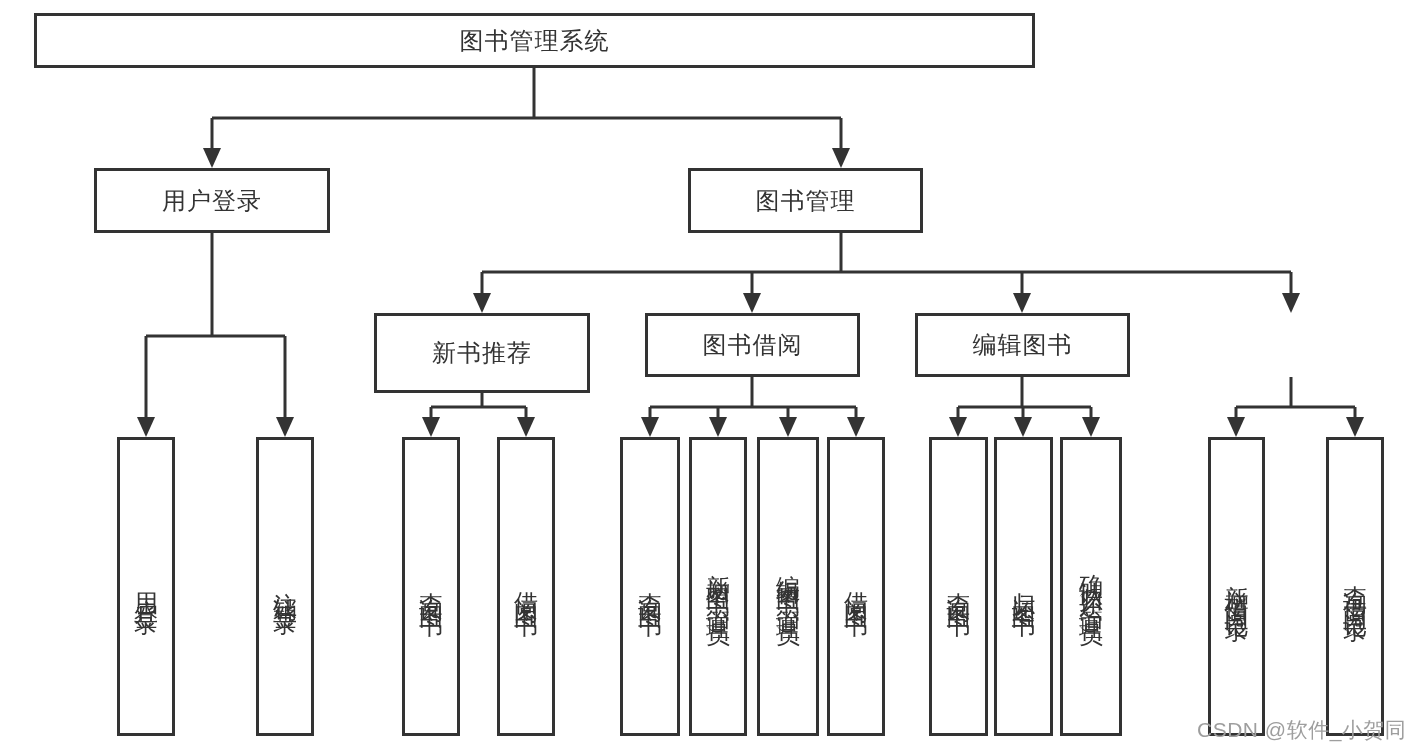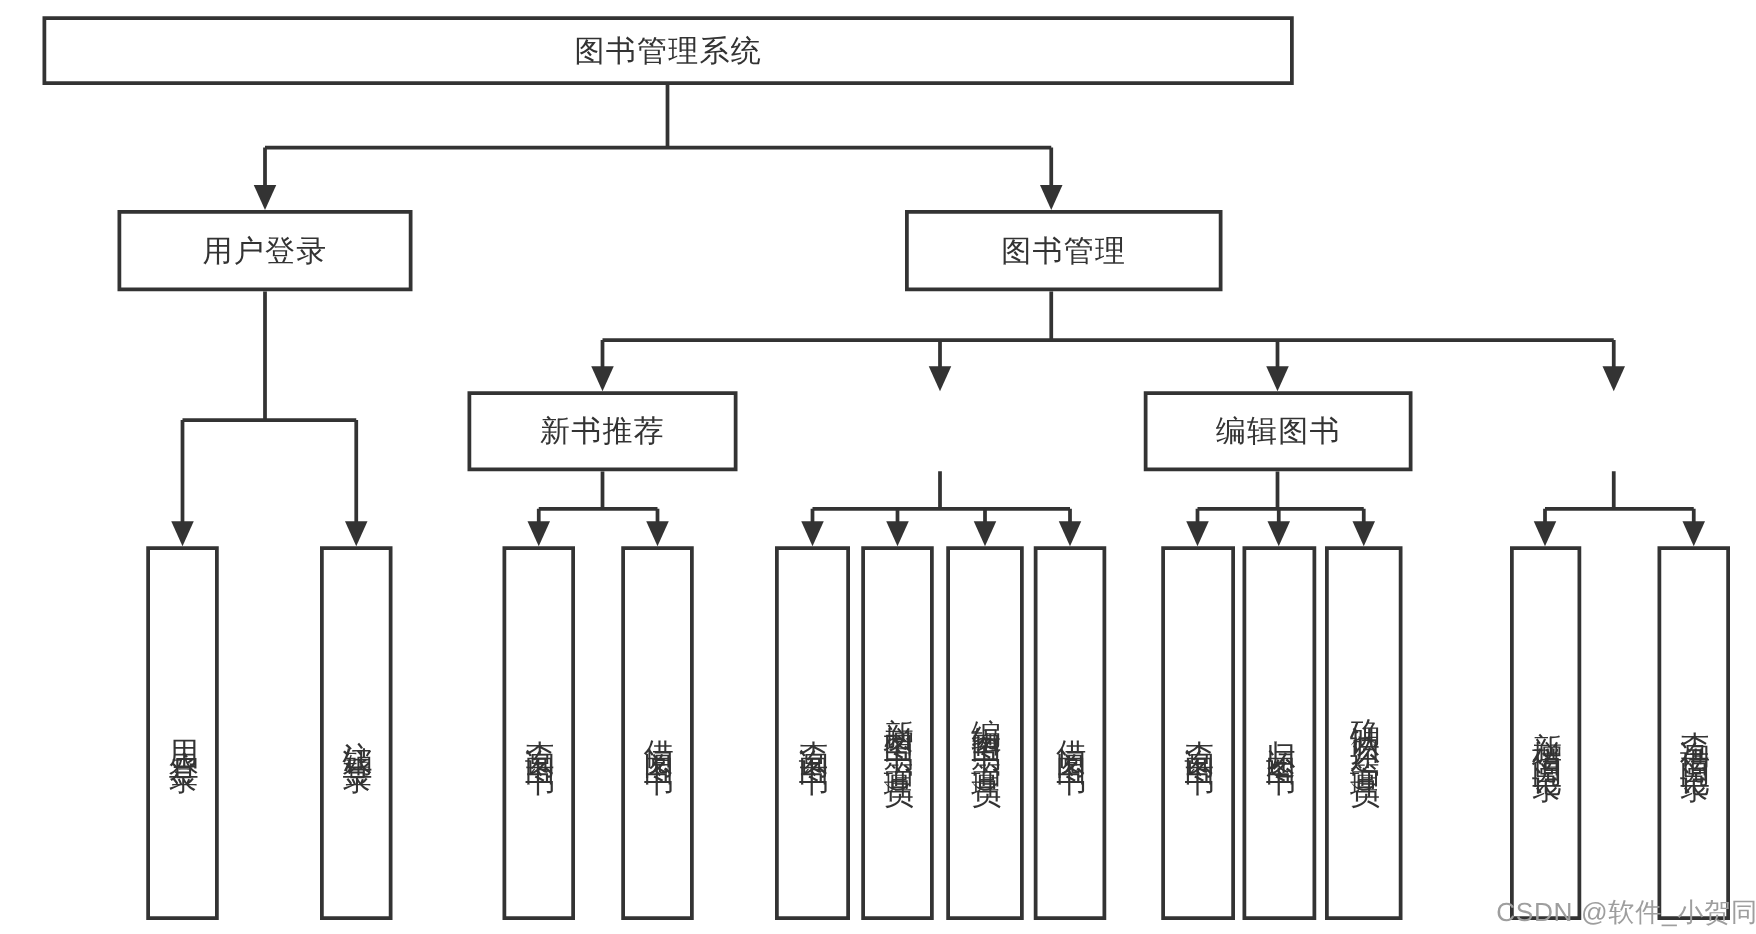--- a/index.html
+++ b/index.html
@@ -126,23 +126,24 @@
     <path d="M1224 407 H1343"></path>
     <path d="M1224 407 V419"></path>
       <polygon points="1215,417 1233,417 1224,437"></polygon>
     <path d="M1343 407 V419"></path>
       <polygon points="1334,417 1352,417 1343,437"></polygon>
   </svg>
 
   <div class="node" style="left:22px;top:13px;width:1001px;height:55px">图书管理系统</div>
 
   <div class="node" style="left:82px;top:168px;width:236px;height:65px">用户登录</div>
-  <div class="node" style="left:712px;top:168px;width:254px;height:65px">图书管理</div>
+  <div class="node" style="left:676px;top:168px;width:235px;height:65px">图书管理</div>
 
-  <div class="node" style="left:362px;top:313px;width:216px;height:64px">新书推荐</div>
+  <div class="node" style="left:362px;top:313px;width:216px;height:80px">新书推荐</div>
+  <div class="node" style="left:633px;top:313px;width:215px;height:64px">图书借阅</div>
   <div class="node" style="left:903px;top:313px;width:215px;height:64px">编辑图书</div>
 
   <div class="node leaf" style="left:105px;top:437px;width:58px;height:299px">用户登录</div>
   <div class="node leaf" style="left:244px;top:437px;width:58px;height:299px">注销登录</div>
 
   <div class="node leaf" style="left:390px;top:437px;width:58px;height:299px">查询图书</div>
   <div class="node leaf" style="left:485px;top:437px;width:58px;height:299px">借阅图书</div>
 
   <div class="node leaf" style="left:608px;top:437px;width:60px;height:299px">查询图书</div>
   <div class="node leaf" style="left:677px;top:437px;width:58px;height:299px">新增图书（管理员）</div>

